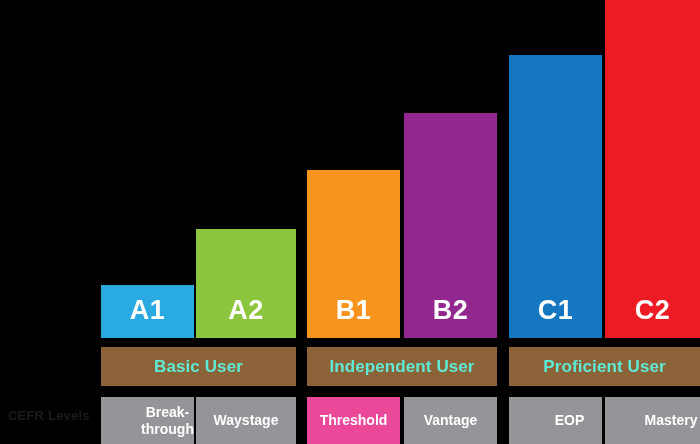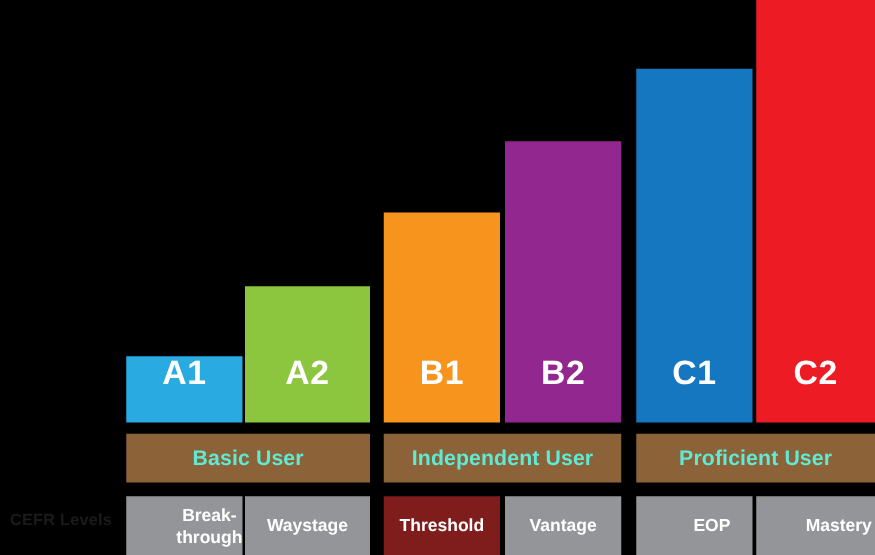--- a/index.html
+++ b/index.html
@@ -42,21 +42,21 @@
     box-sizing: border-box;
     display: flex;
     align-items: flex-end;
     justify-content: center;
   }
   .bar-label {
     color: #ffffff;
     font-size: 27px;
     font-weight: bold;
     line-height: 1;
-    padding-bottom: 26px;
+    padding-bottom: 14px;
     letter-spacing: 0.5px;
     user-select: none;
   }
 
   
   .group-band {
     position: absolute;
     top: 347px;
     height: 39px;
     background: #8c6239;
@@ -129,21 +129,21 @@
   <div class="group-band" style="left: 307px; width: 190px; background: rgb(140, 98, 57);">
     <span class="group-band-label">Independent User</span>
   </div>
 
   <div class="descriptor-cell" style="left: 101px; width: 93px; background: rgb(147, 149, 152); padding-left: 44px;">
     <span class="descriptor-label">Break-<br>through</span>
   </div>
   <div class="descriptor-cell" style="left: 196px; width: 100px; background: rgb(147, 149, 152);">
     <span class="descriptor-label">Waystage</span>
   </div>
-  <div class="descriptor-cell" style="left: 307px; width: 93px; background: #7f1d1d;">
+  <div class="descriptor-cell" style="left: 307px; width: 93px; background: #ec4899;">
     <span class="descriptor-label">Threshold</span>
   </div>
   <div class="descriptor-cell" style="left: 404px; width: 93px; background: rgb(147, 149, 152);">
     <span class="descriptor-label">Vantage</span>
   </div>
   <div class="descriptor-cell" style="left: 509px; width: 93px; background: rgb(147, 149, 152); padding-left: 32px;">
     <span class="descriptor-label">EOP</span>
   </div>
   <div class="descriptor-cell" style="left: 605px; width: 95px; background: rgb(147, 149, 152); padding-left: 41px;">
     <span class="descriptor-label">Mastery</span>

